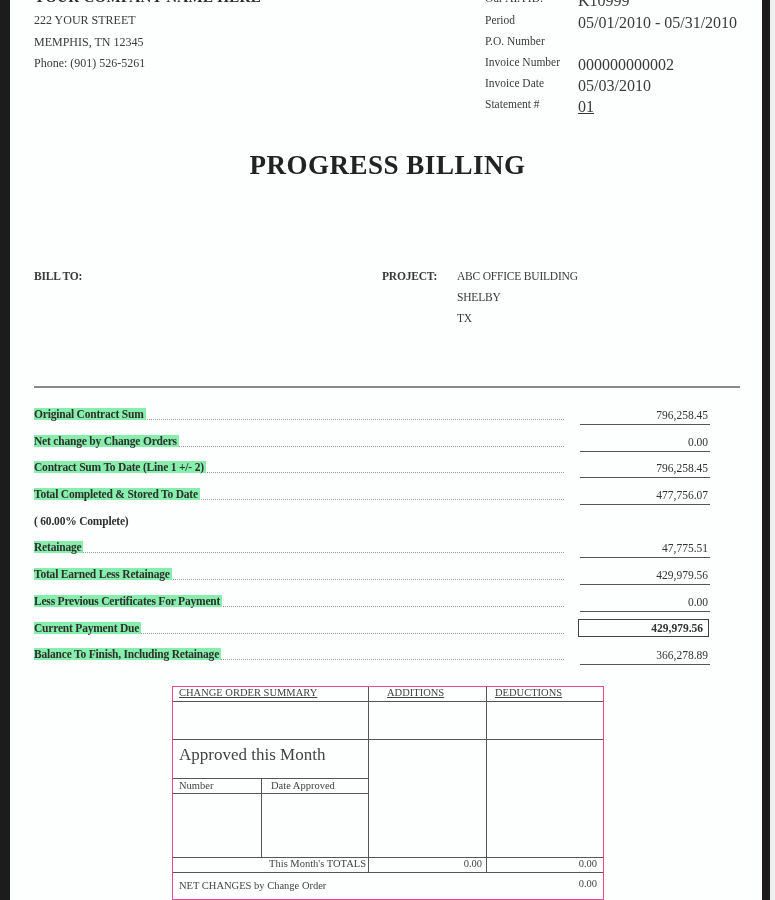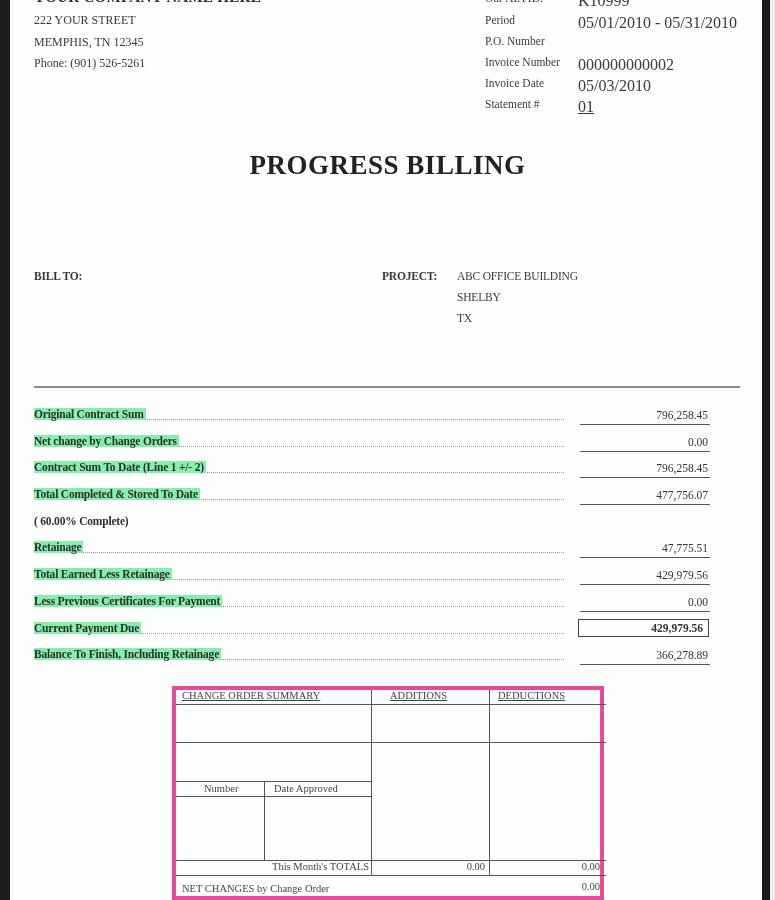--- a/index.html
+++ b/index.html
@@ -20,21 +20,21 @@
   .meta-value { left:578px; font-size:16px; color:#3a3a3a; }
   .title { left:0; width:775px; text-align:center; top:150px; font-size:27px; font-weight:bold; color:#222; letter-spacing:0.5px; }
   .hr-main { position:absolute; left:34px; top:386px; width:706px; height:2px; background:#8a8a8a; }
   .line-label { left:34px; font-size:11.5px; color:#2f2f2f; font-weight:bold; letter-spacing:-0.2px; }
   .dots { position:absolute; left:34px; width:530px; height:10px; border-bottom:1px dotted #999; }
   .amt { position:absolute; left:580px; width:130px; text-align:right; font-size:11.5px; color:#333; border-bottom:1px solid #555; padding-bottom:1px; height:15px; line-height:15px; }
   .amt.boxed { border:1.5px solid #444; left:578px; width:131px; font-weight:bold; padding-right:3px; box-sizing:border-box; height:18px; line-height:16px; }
   .amt span { padding-right:2px; }
   .label-text { background:#86efac; padding-right:2px; position:relative; }
   
-  .co-table { position:absolute; left:172px; top:686px; width:432px; height:214px; border:4px solid #ec4899; box-sizing:border-box; }
+  .co-table { position:absolute; left:172px; top:686px; width:432px; height:214px; border:1px solid #ec4899; box-sizing:border-box; }
   .co-table .cell { position:absolute; box-sizing:border-box; font-size:10.5px; color:#444; }
   .vline { position:absolute; width:1px; background:#555; }
   .hline { position:absolute; height:1px; background:#555; }
 </style>
 </head>
 <body>
 
 <div class="frame-left"></div>
 <div class="frame-right"></div>
 <div class="frame-right-edge"></div>
@@ -118,22 +118,23 @@
   <div class="hline" style="left:0; top:91px; width:196px;"></div>
   <div class="hline" style="left:0; top:106px; width:196px;"></div>
   <div class="hline" style="left:0; top:170px; width:430px;"></div>
   <div class="hline" style="left:0; top:185px; width:430px;"></div>
 
   <div class="cell" style="left:6px; top:0px; text-decoration:underline;">CHANGE ORDER SUMMARY</div>
   <div class="cell" style="left:214px; top:0px; text-decoration:underline;">ADDITIONS</div>
   <div class="cell" style="left:322px; top:0px; text-decoration:underline;">DEDUCTIONS</div>
 
 
+  <div class="cell" style="left:6px; top:58px; font-size:17px;">Approved this Month</div>
 
-  <div class="cell" style="left:6px; top:93px;margin-left:22px;">Number</div>
+  <div class="cell" style="left:6px; top:93px;">Number</div>
   <div class="cell" style="left:98px; top:93px;">Date Approved</div>
 
   <div class="cell" style="left:0; width:195px; text-align:right; top:171px; padding-right:2px;">This Month's TOTALS</div>
   <div class="cell" style="left:196px; width:117px; text-align:right; top:171px; padding-right:4px;">0.00</div>
   <div class="cell" style="left:314px; width:116px; text-align:right; top:171px; padding-right:6px;">0.00</div>
 
   <div class="cell" style="left:6px; top:193px;">NET CHANGES by Change Order</div>
   <div class="cell" style="left:314px; width:116px; text-align:right; top:191px; padding-right:6px;">0.00</div>
 </div>
 

